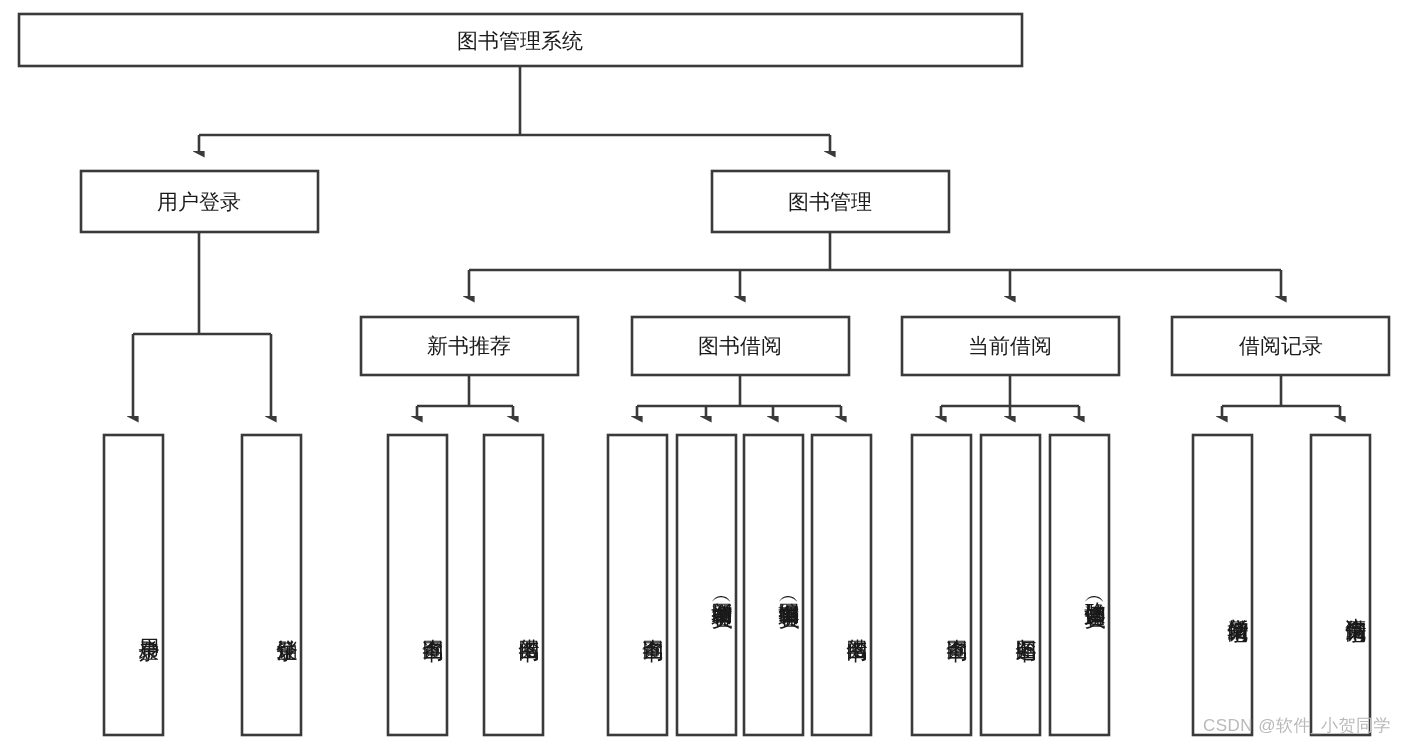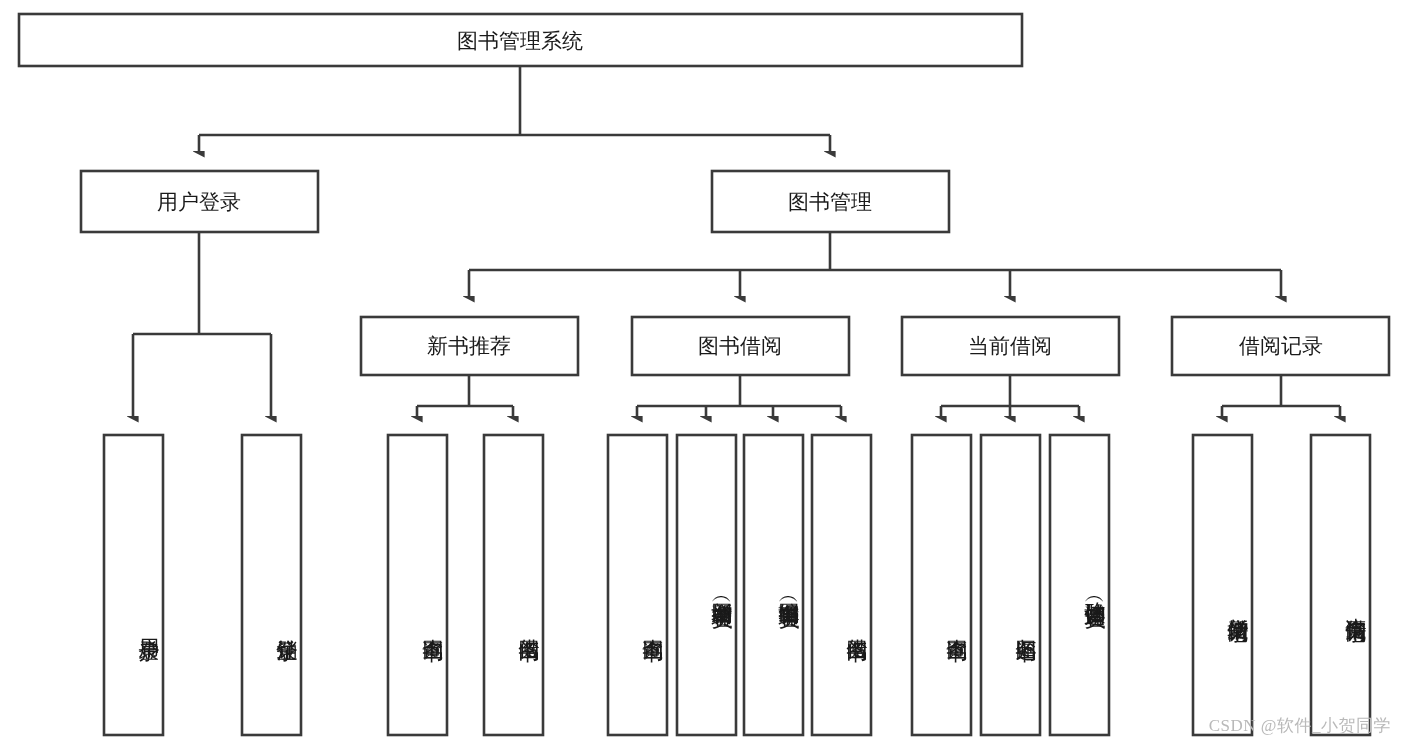--- a/index.html
+++ b/index.html
@@ -62,21 +62,21 @@
     white-space: nowrap;
     pointer-events: none;
     display: flex;
     align-items: flex-start;
     justify-content: center;
   }
   .watermark {
     position: absolute;
     right: 14px;
     bottom: 6px;
-    font-family: Liberation Serif, serif;
+    font-family: Liberation Sans, sans-serif;
     font-size: 17px;
     color: #b9b9b9;
     white-space: nowrap;
     letter-spacing: 0.5px;
   }
 </style>
 </head>
 <body>
 
 <div id="diagram-root">

